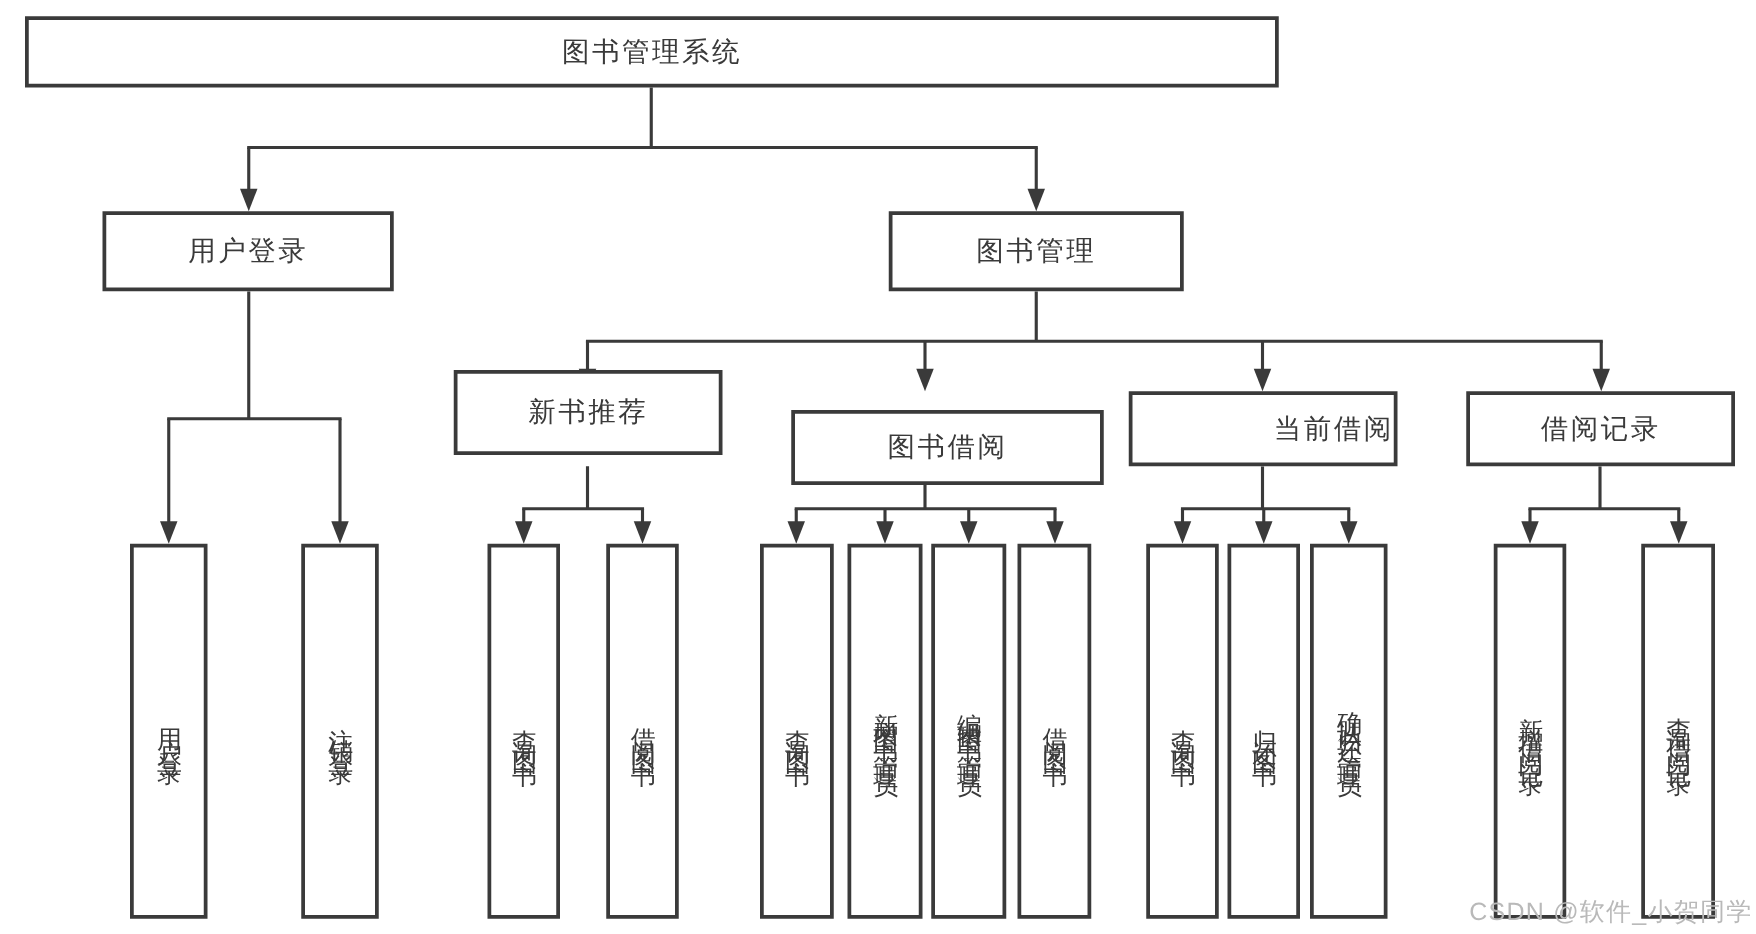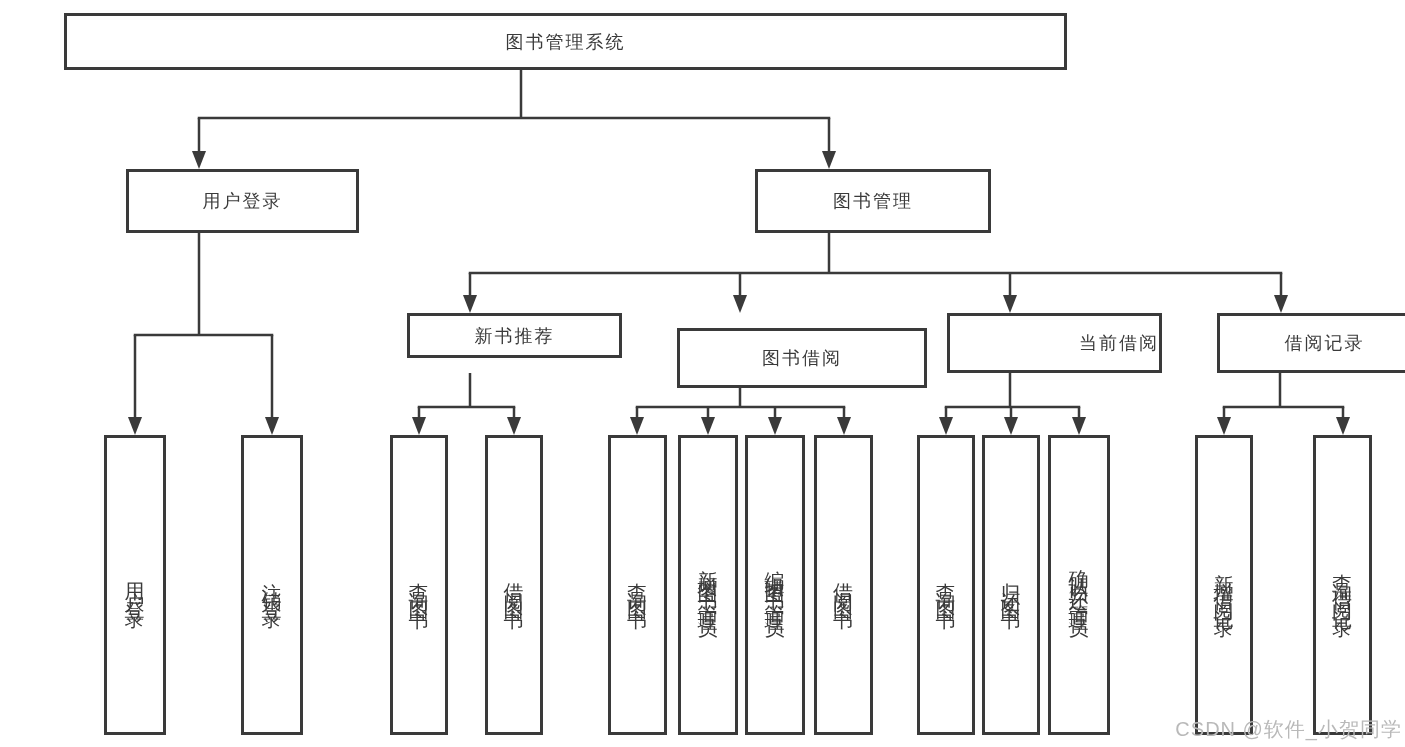--- a/index.html
+++ b/index.html
@@ -5,31 +5,31 @@
   html,body{margin:0;padding:0;background:#ffffff;}
   #canvas{
     position:relative;width:1405px;height:747px;background:#ffffff;overflow:hidden;
     font-family:"Liberation Sans","DejaVu Sans",sans-serif;
   }
   #connectors{position:absolute;left:0;top:0;z-index:1;}
   .box{
     position:absolute;background:#ffffff;border:3px solid #3a3a3a;box-sizing:border-box;
     display:flex;align-items:center;justify-content:center;color:#3a3a3a;z-index:2;
   }
-  .h{font-size:18px;letter-spacing:2px;white-space:nowrap;margin-left:44px;}
+  .h{font-size:22px;letter-spacing:2px;white-space:nowrap;}
   .v span{
     writing-mode:vertical-rl;text-orientation:upright;
     font-size:20px;letter-spacing:9px;line-height:1;white-space:nowrap;
   }
   .v.long span{letter-spacing:7px;}
   
   .n-root{left:20px;top:13px;width:1003px;height:57px;}
   .n-user-login{left:82px;top:169px;width:233px;height:64px;}
   .n-book-mgmt{left:711px;top:169px;width:236px;height:64px;text-align:right;}
-  .n-newbook{left:363px;top:313px;width:215px;height:45px;}
+  .n-newbook{left:363px;top:296px;width:215px;height:68px;}
   .n-borrow{left:633px;top:328px;width:250px;height:60px;}
   .n-current{left:903px;top:313px;width:215px;height:60px;justify-content:flex-end;}
   .n-records{left:1173px;top:313px;width:215px;height:60px;justify-content:center;}
   .leaf{top:435px;height:300px;}
   .n-l-user-login{left:104px;width:62px;}
   .n-l-logout{left:241px;width:62px;}
   .n-l-query1{left:390px;width:58px;}
   .n-l-borrow1{left:485px;width:58px;}
   .n-l-query2{left:608px;width:59px;}
   .n-l-add-book{left:678px;width:60px;}

